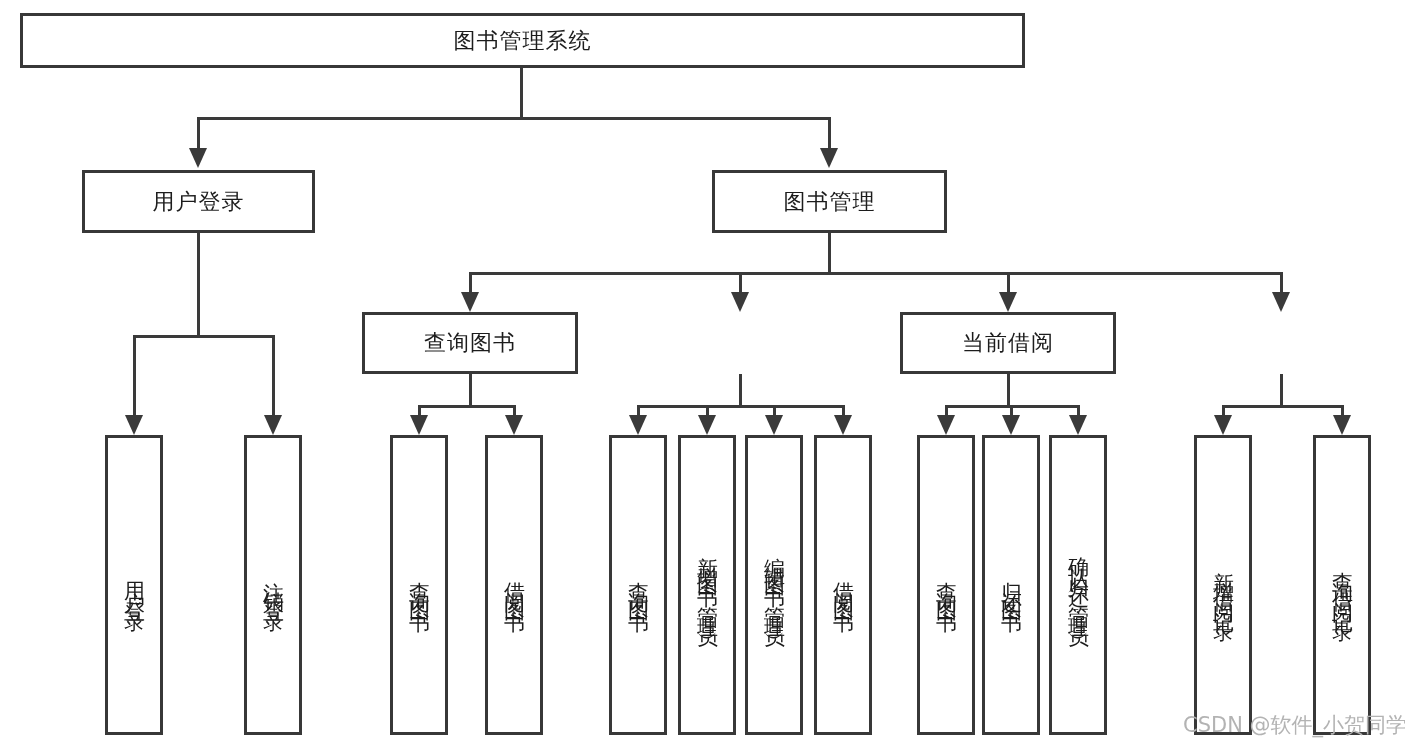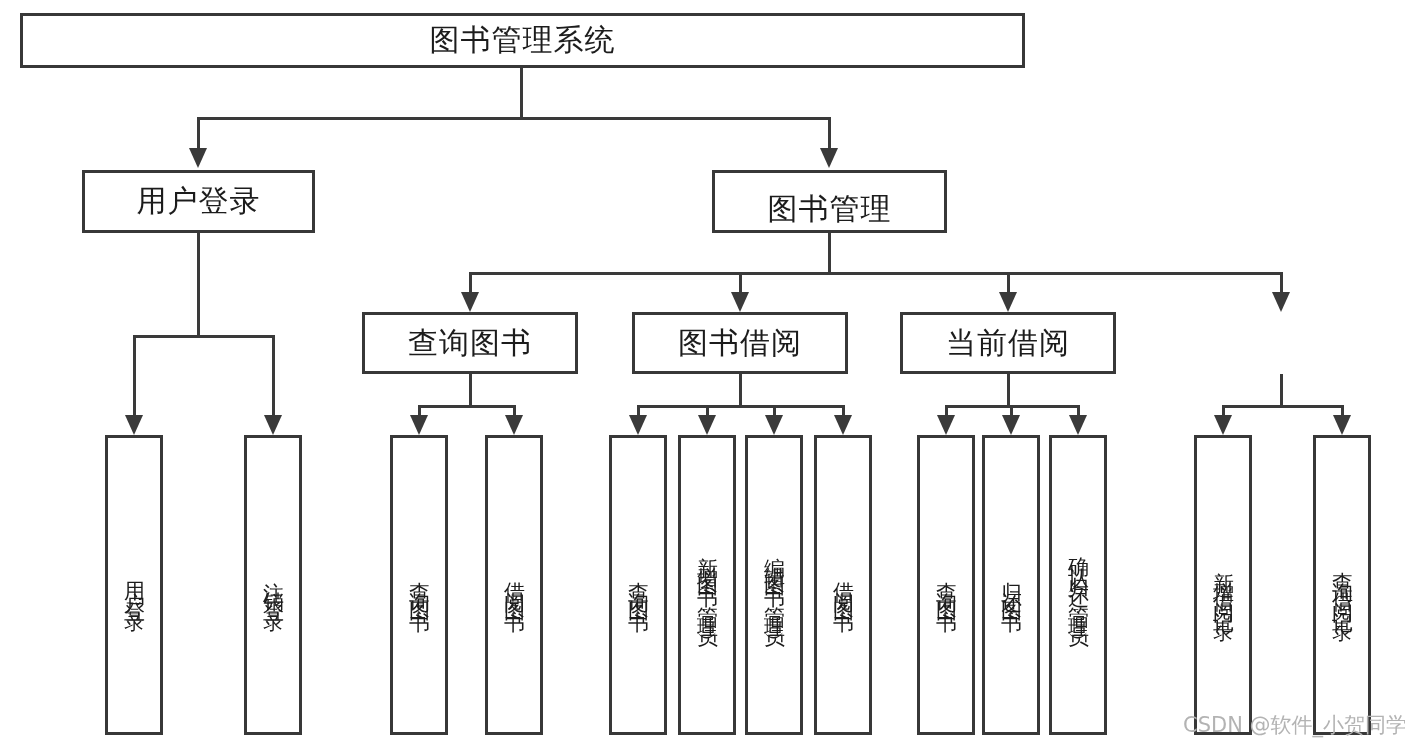--- a/index.html
+++ b/index.html
@@ -18,21 +18,21 @@
   }
   #canvas{position:relative;width:1405px;height:747px;}
   .box{
     position:absolute;
     border:3px solid var(--box_border);
     background:#fff;
     box-sizing:border-box;
     display:flex;align-items:center;justify-content:center;
     color:var(--text);
   }
-  .hlabel{font-size:30px;letter-spacing:1px;white-space:nowrap;}
+  .hlabel{font-size:22px;letter-spacing:1px;white-space:nowrap;}
   .vbox{
     width:58px;height:300px;
   }
   .vlabel{
     writing-mode:vertical-rl;
     text-orientation:mixed;
     font-size:21px;
     letter-spacing:10px;
     line-height:1;
     color:var(--text);
@@ -68,21 +68,21 @@
   <div class="vline" style="left:520px;top:68px;height:51px;"></div>
   <div class="hline" style="left:197px;top:117px;width:634px;"></div>
   <div class="vline" style="left:197px;top:117px;height:34px;"></div>
   <div class="arrow" style="left:189px;top:148px;"></div>
   <div class="vline" style="left:828px;top:117px;height:34px;"></div>
   <div class="arrow" style="left:820px;top:148px;"></div>
 
   <div class="box" style="left:82px;top:170px;width:233px;height:63px;">
     <span class="hlabel">用户登录</span>
   </div>
-  <div class="box" style="left:712px;top:170px;width:235px;height:63px;align-items:flex-end;">
+  <div class="box" style="left:712px;top:170px;width:235px;height:63px;">
     <span class="hlabel">图书管理</span>
   </div>
 
   <div class="vline" style="left:197px;top:233px;height:102px;"></div>
   <div class="hline" style="left:133px;top:335px;width:141px;"></div>
   <div class="vline" style="left:133px;top:335px;height:82px;"></div>
   <div class="arrow" style="left:125px;top:415px;"></div>
   <div class="vline" style="left:272px;top:335px;height:82px;"></div>
   <div class="arrow" style="left:264px;top:415px;"></div>
 
@@ -92,23 +92,20 @@
   <div class="arrow" style="left:461px;top:292px;"></div>
   <div class="vline" style="left:739px;top:272px;height:23px;"></div>
   <div class="arrow" style="left:731px;top:292px;"></div>
   <div class="vline" style="left:1007px;top:272px;height:23px;"></div>
   <div class="arrow" style="left:999px;top:292px;"></div>
   <div class="vline" style="left:1280px;top:272px;height:23px;"></div>
   <div class="arrow" style="left:1272px;top:292px;"></div>
 
   <div class="box" style="left:362px;top:312px;width:216px;height:62px;">
     <span class="hlabel">查询图书</span>
-  </div>
-  <div class="box" style="left:632px;top:312px;width:216px;height:62px;">
-    <span class="hlabel">图书借阅</span>
   </div>
   <div class="box" style="left:900px;top:312px;width:216px;height:62px;justify-content:center;">
     <span class="hlabel">当前借阅</span>
   </div>
 
   <div class="vline" style="left:469px;top:374px;height:33px;"></div>
   <div class="hline" style="left:418px;top:405px;width:97px;"></div>
   <div class="vline" style="left:418px;top:405px;height:13px;"></div>
   <div class="arrow" style="left:410px;top:415px;"></div>
   <div class="vline" style="left:513px;top:405px;height:13px;"></div>

